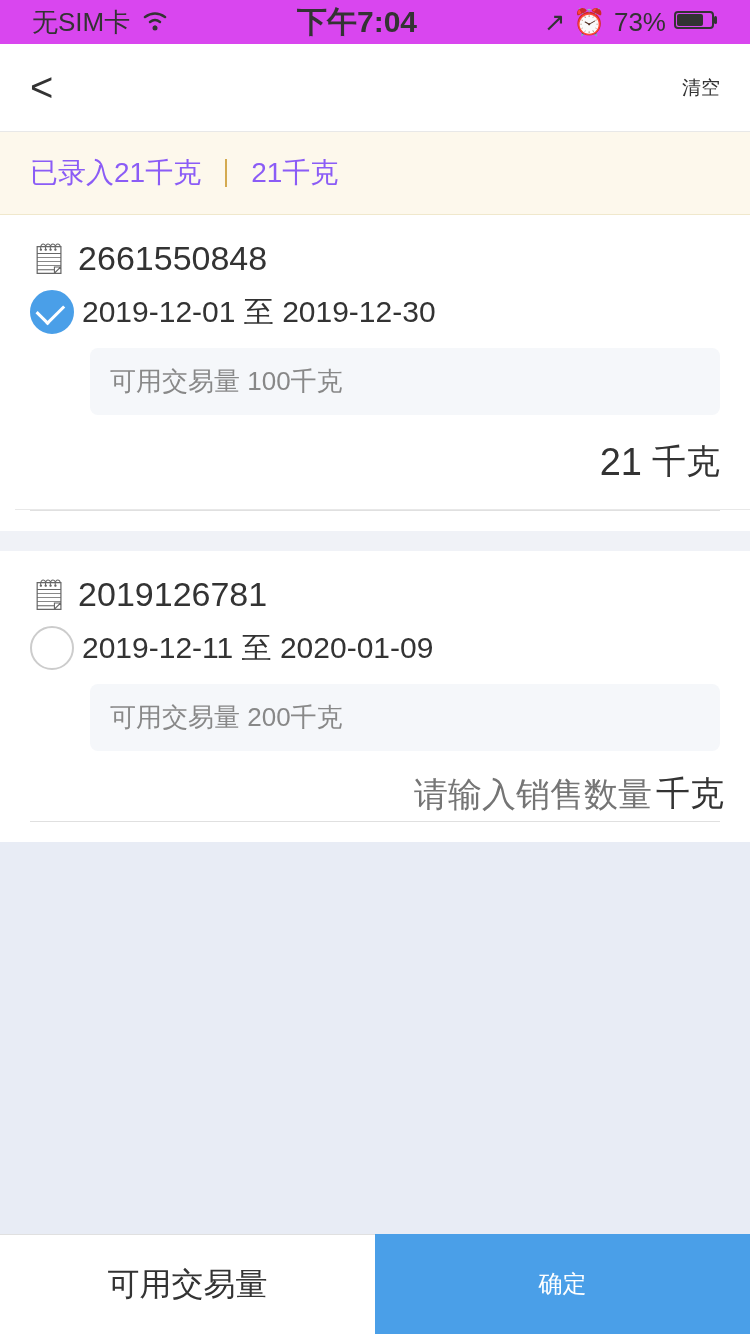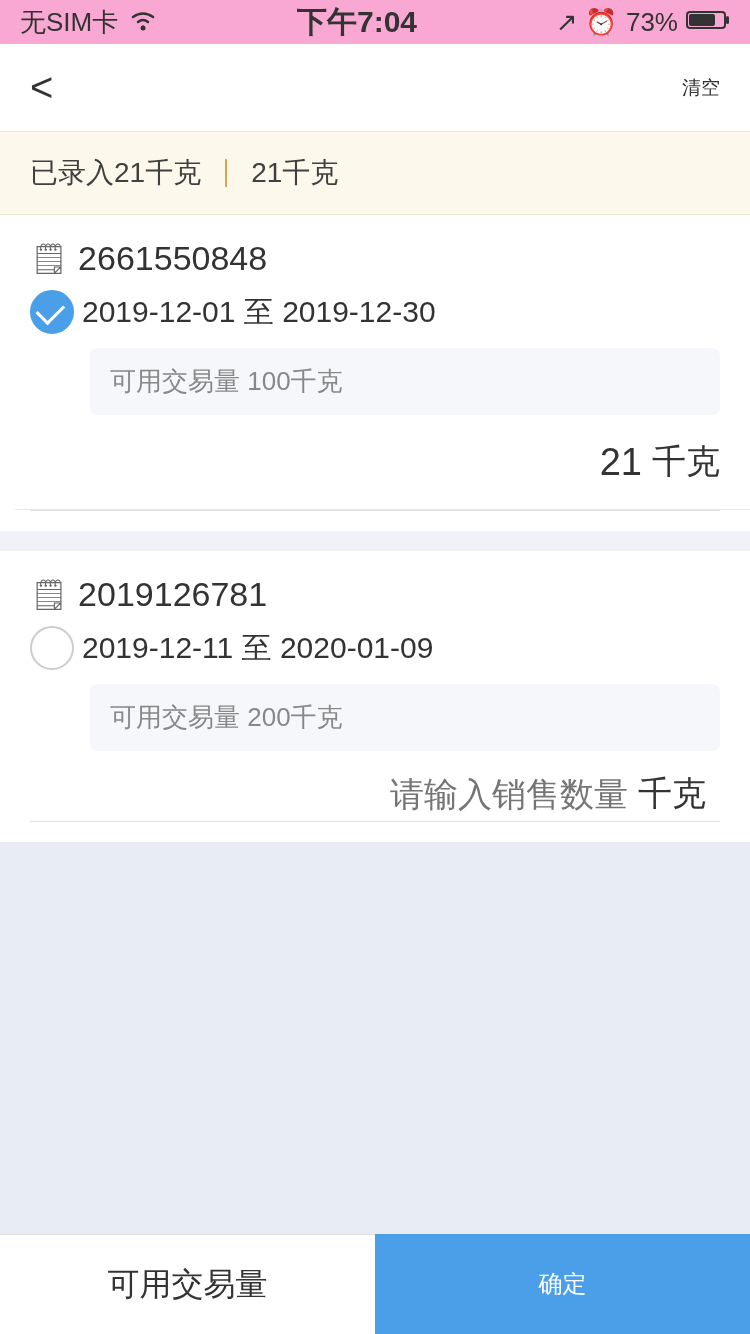--- a/index.html
+++ b/index.html
@@ -10,25 +10,25 @@
       font-family: -apple-system, "PingFang SC", "Helvetica Neue", Arial, sans-serif;
       background: #f0f2f7;
       font-size: 28px;
       color: #333;
     }
 
     
     .status-bar {
       width: 100%;
       height: 44px;
-      background: #f9a8d4;
+      background: #d946ef;
       display: flex;
       align-items: center;
       justify-content: space-between;
-      padding: 0 20px;
+      padding: 0 32px;
       font-size: 26px;
     }
     .status-left {
       display: flex;
       align-items: center;
       gap: 10px;
       font-size: 26px;
       color: #333;
     }
     .status-center {
@@ -78,21 +78,21 @@
       width: 100%;
       background: #fdf8ec;
       padding: 22px 30px;
       display: flex;
       align-items: center;
       gap: 0;
       border-bottom: 1px solid #f0e8cc;
     }
     .summary-item {
       font-size: 28px;
-      color: #404040;
+      color: #8b5cf6;
       font-weight: 500;
     }
     .summary-divider {
       width: 2px;
       height: 28px;
       background: #d4aa50;
       margin: 0 24px;
     }
     .batch-item {
       background: #fff;
@@ -240,22 +240,22 @@
     }
     .batch-section-2 {
       background: #fff;
       padding-bottom: 20px;
     }
 
     .input-area-row {
       display: flex;
       align-items: center;
       justify-content: flex-end;
-      padding: 20px 44px 4px 30px;
-      gap: 10px;
+      padding: 20px 26px 4px 30px;
+      gap: 4px;
       background: #fff;
     }
   </style>
 </head>
 <body>
 
 <div class="status-bar">
   <div class="status-left">
     <span>无SIM卡</span>
     <span>

